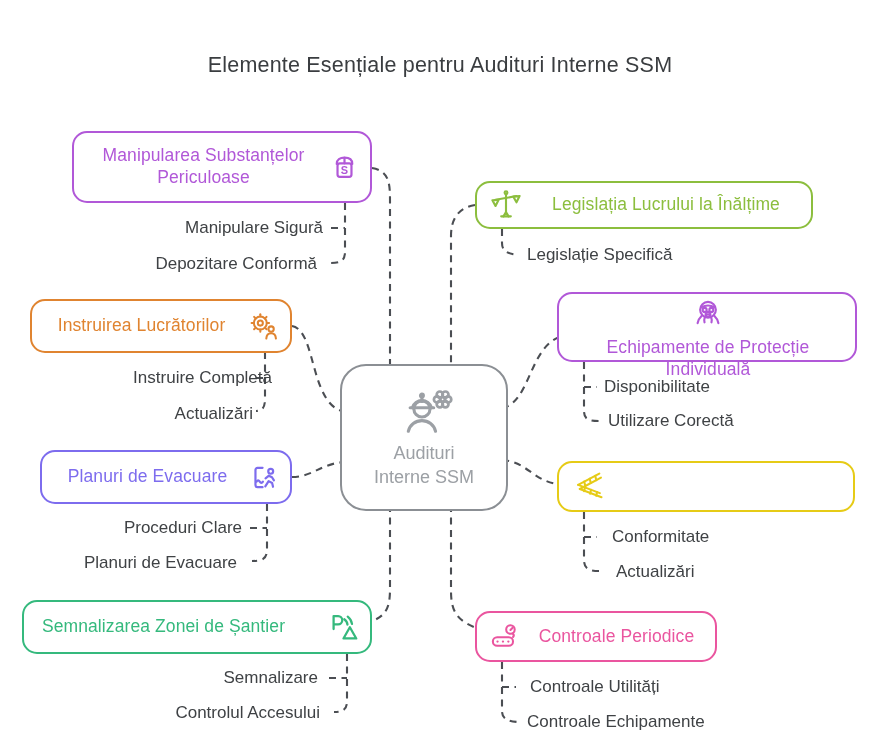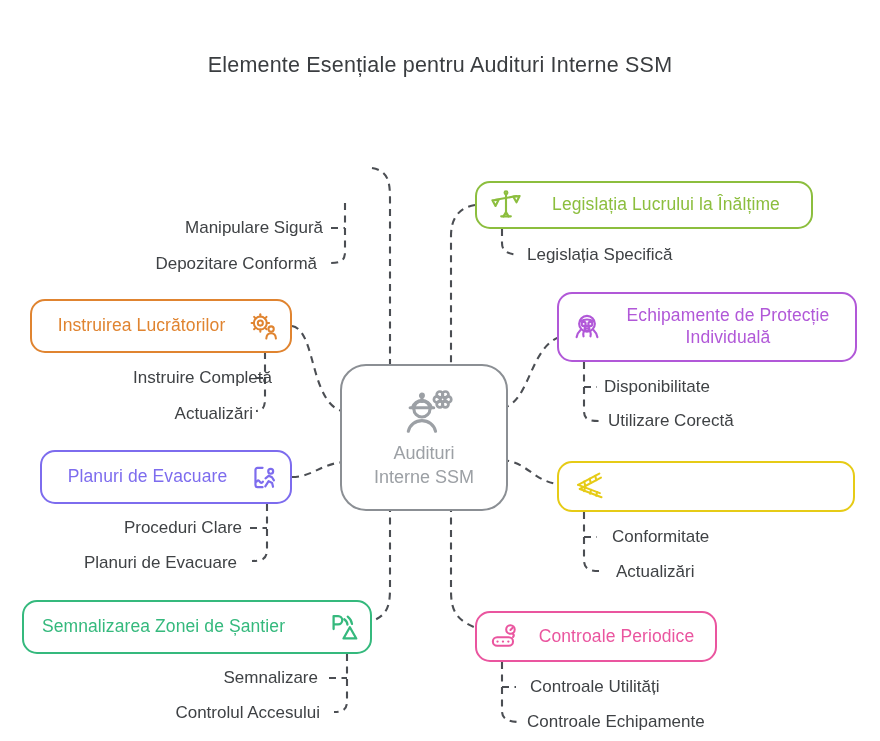--- a/index.html
+++ b/index.html
@@ -98,20 +98,29 @@
         <circle cx="21.3" cy="6.4" r="1.5"></circle>
         <circle cx="22.65" cy="4.06" r="1.5"></circle>
         <circle cx="25.35" cy="4.06" r="1.5"></circle>
         <circle cx="24" cy="6.4" r="1.1"></circle>
       </g>
     </svg>
     <div class="clbl" style="color: rgb(156, 160, 165);">Audituri</div>
     <div class="clbl" style="color: rgb(156, 160, 165);">Interne SSM</div>
   </div>
 
+  <div class="node icon-right" id="box-manipularea" style="border-color: rgb(177, 88, 216); color: rgb(177, 88, 216);">
+    <span class="lbl">Manipularea Substanțelor Periculoase</span>
+    <svg width="31" height="31" viewBox="0 0 24 24" fill="none" stroke="currentColor" stroke-width="1.7" stroke-linecap="round" stroke-linejoin="round">
+      <path d="M6 9.2 C6 5.8 8.6 4.4 12 4.4 C15.4 4.4 18 5.8 18 9.2"></path>
+      <line x1="12" y1="4.6" x2="12" y2="8.8"></line>
+      <rect x="6.6" y="8.8" width="10.8" height="10.4" rx="1.8"></rect>
+      <text x="12" y="16.8" text-anchor="middle" font-size="8.5" font-weight="700" fill="currentColor" stroke="none" font-family="Liberation Sans, sans-serif">S</text>
+    </svg>
+  </div>
   <div class="sub sub-left" id="sub-m2" style="color: rgb(63, 66, 69);">Depozitare Conformă</div>
   <div class="sub sub-left" id="sub-m1" style="color: rgb(63, 66, 69);">Manipulare Sigură</div>
 
   <div class="node icon-right" id="box-instruirea" style="border-color: rgb(224, 132, 48); color: rgb(224, 132, 48);">
     <span class="lbl">Instruirea Lucrătorilor</span>
     <svg width="33" height="31" viewBox="0 0 26 24" fill="none" stroke="currentColor" stroke-width="1.6" stroke-linecap="round" stroke-linejoin="round">
       <circle cx="10.5" cy="9.3" r="5.1"></circle>
       <circle cx="10.5" cy="9.3" r="2"></circle>
       <line x1="15.6" y1="9.3" x2="17.4" y2="9.3"></line>
       <line x1="14.1" y1="12.9" x2="15.4" y2="14.2"></line>
@@ -158,23 +167,23 @@
       <circle cx="12" cy="3.4" r="1"></circle>
       <path d="M12 4.4 V17"></path>
       <path d="M4.6 8.3 L19.4 5.7"></path>
       <path d="M2.4 8.7 L4.6 12.7 L6.8 8.3 Z"></path>
       <path d="M17.2 6.1 L19.4 10.1 L21.6 5.7 Z"></path>
       <path d="M8.6 20 H15.4"></path>
       <path d="M12 17 L10.2 20 M12 17 L13.8 20"></path>
     </svg>
     <span class="lbl">Legislația Lucrului la Înălțime</span>
   </div>
-  <div class="sub" id="sub-l1" style="color: rgb(63, 66, 69);">Legislația Specifică</div>
-
-  <div class="node icon-left" id="box-echipamente" style="border-color: rgb(177, 88, 216); color: rgb(177, 88, 216);">
+  <div class="sub" id="sub-l1" style="color: rgb(63, 66, 69);">Legislație Specifică</div>
+
+  <div class="node icon-left" id="box-echipamente" style="border-color: rgb(177, 88, 216); color: rgb(177, 88, 216); flex-direction: column;">
     <svg width="32" height="32" viewBox="0 0 24 24" fill="none" stroke="currentColor" stroke-width="1.6" stroke-linecap="round" stroke-linejoin="round">
       <circle cx="12" cy="9.6" r="5.9"></circle>
       <path d="M6.9 7.7 Q12 5 17.1 7.7"></path>
       <circle cx="9.5" cy="9.7" r="1.5"></circle>
       <circle cx="14.5" cy="9.7" r="1.5"></circle>
       <circle cx="12" cy="13" r="1.8"></circle>
       <path d="M11.2 13 H12.8"></path>
       <path d="M7.3 14 Q4.6 16.6 4.2 19.6"></path>
       <path d="M16.7 14 Q19.4 16.6 19.8 19.6"></path>
       <path d="M9.6 15.2 Q8.8 17.4 9.4 19"></path>

